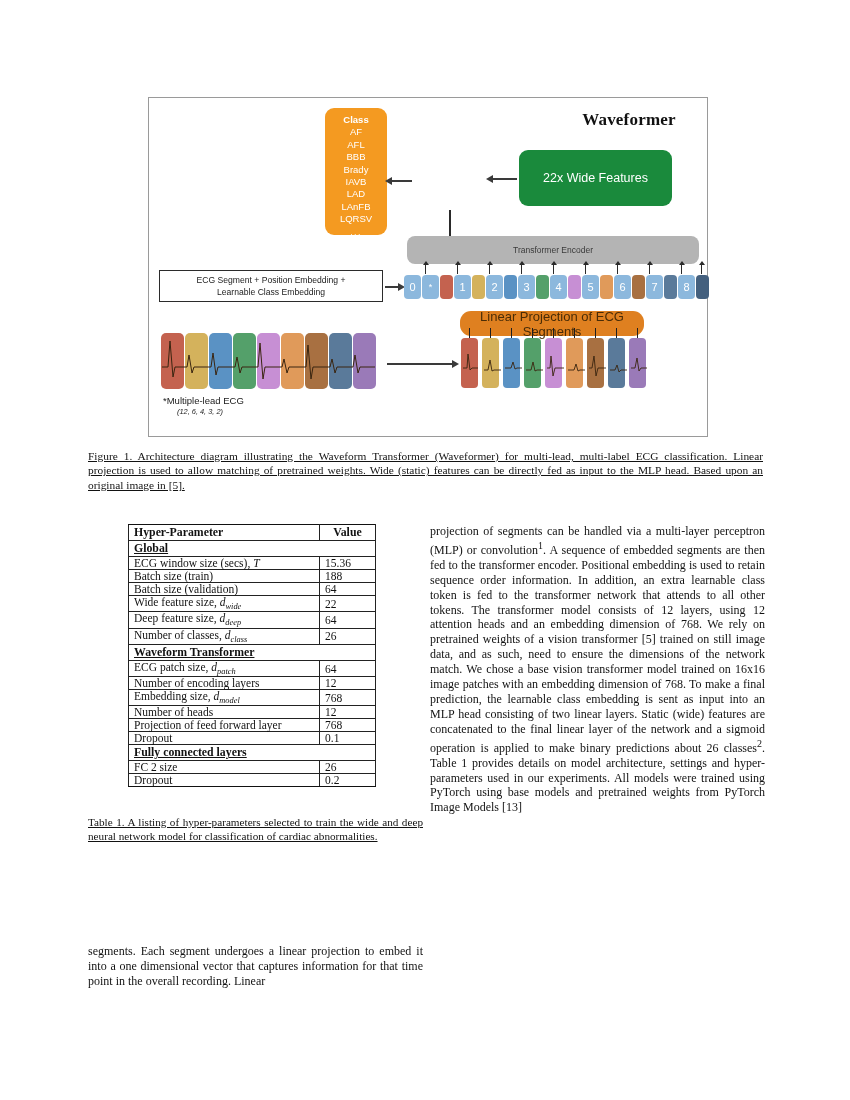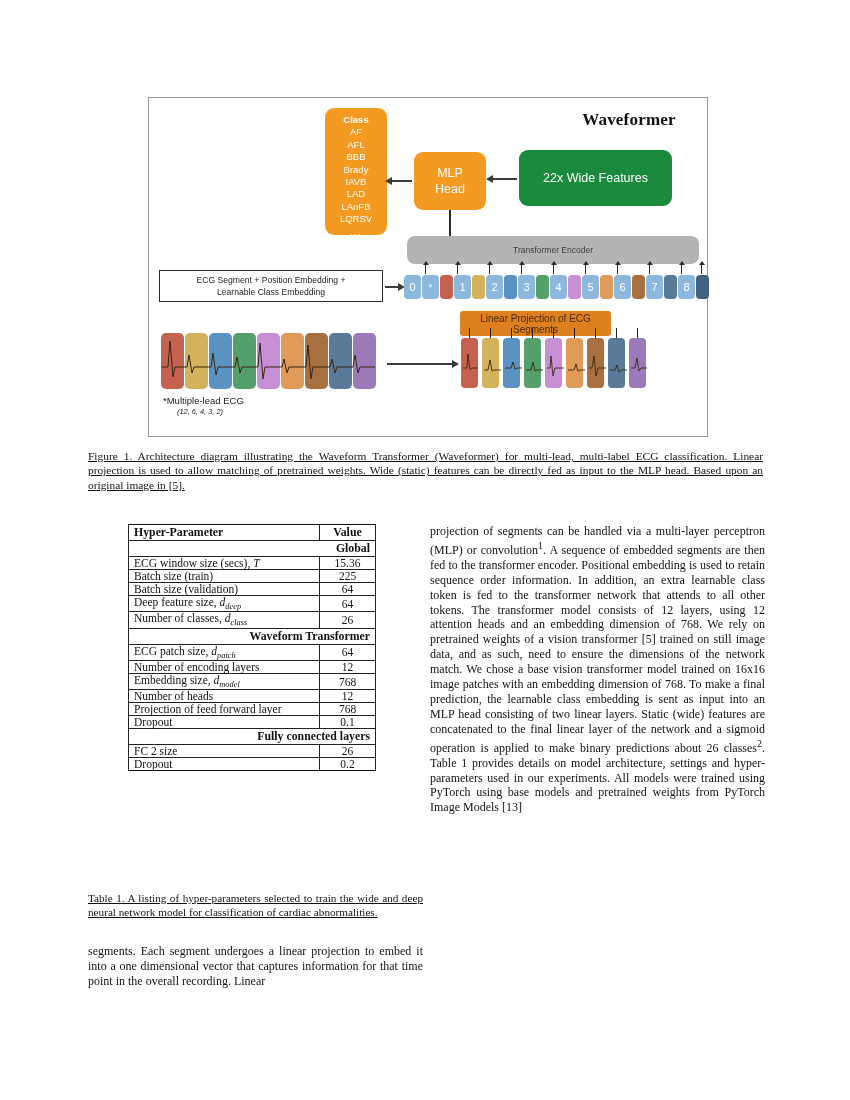--- a/index.html
+++ b/index.html
@@ -68,25 +68,25 @@
   .embed-box {
     position:absolute; left:10px; top:172px; width:224px; height:32px;
     border:1px solid #2b2b2b; background:#fff;
     color:#222; text-align:center;
     font-family:"Liberation Sans", sans-serif;
     font-size:8.6px; line-height:12px;
     display:flex; flex-direction:column; justify-content:center; align-items:center;
   }
 
   .linproj-box {
-    position:absolute; left:311px; top:213px; width:151px; height:25px;
-    background:#df8020; border-radius:3px;
+    position:absolute; left:311px; top:213px; width:184px; height:25px;
+    background:#df8020; border-radius:11px;
     color:#4a2c06; text-align:center;
     font-family:"Liberation Sans", sans-serif;
-    font-size:10px;
+    font-size:13px;
     display:flex; justify-content:center; align-items:center;
   }
 
   .token-row { position:absolute; left:255px; top:177px; height:24px; }
   .tok {
     position:absolute; top:0; width:17px; height:24px;
     border-radius:4px;
     font-family:"Liberation Sans", sans-serif;
     font-size:11px; color:#ffffff;
     display:flex; justify-content:center; align-items:center;
@@ -150,21 +150,21 @@
 
   .col-text {
     position:absolute;
     font-family:"Liberation Serif", serif;
     font-size:12px; line-height:14.9px;
     text-align:justify; color:#121212;
   }
   #right-col { left:430px; top:524px; width:335px; }
   #left-bottom { left:88px; top:944px; width:335px; }
 
-  #table-caption { left:88px; top:892px; width:335px; font-size:11.2px; line-height:13.8px; }
+  #table-caption { left:88px; top:816px; width:335px; font-size:11.2px; line-height:13.8px; }
 
   .footnotes {
     position:absolute; left:430px; top:952px; width:335px;
     font-family:"Liberation Serif", serif;
     font-size:9.1px; line-height:12.6px; color:#161616;
   }
   .footnotes .rule {
     width:120px; height:1px; background:#777; margin-bottom:4px;
   }
   .footnotes sup { font-size:7px; }
@@ -178,24 +178,24 @@
   }
   .tbl td, .tbl th {
     border:1px solid #222;
     padding:0 5px;
     vertical-align:middle;
   }
   .tbl th { font-weight:bold; font-size:11.8px; }
   .tbl .hdr-left { text-align:left; }
   .tbl .hdr-right { text-align:center; width:56px; }
   .tbl .sec {
-    text-align:right; font-weight:bold; font-size:11.8px;
+    text-align:left; font-weight:bold; font-size:11.8px;text-decoration:underline;
   }
   .tbl .pname { text-align:left; }
-  .tbl .pval { text-align:center; width:56px; }
+  .tbl .pval { text-align:left; width:56px; }
   .tbl .thick-top { border-top:1.6px solid #111; }
   .tbl .thick-bottom { border-bottom:1.6px solid #111; }
   sub.mathsub { font-style:italic; font-size:8.4px; }
   i.mathit { font-style:italic; }
 </style>
 </head>
 <body>
 
 <div class="page">
 
@@ -209,24 +209,20 @@
       <div>AFL</div>
       <div>BBB</div>
       <div>Brady</div>
       <div>IAVB</div>
       <div>LAD</div>
       <div>LAnFB</div>
       <div>LQRSV</div>
       <div class="dots">...</div>
     </div>
 
-    <div class="mlp-box">
-      <span>MLP</span>
-      <span>Head</span>
-    </div>
 
     <div class="wide-box">
       <span>22x Wide Features</span>
     </div>
 
     <div class="h-arrow left" style="left:242px; top:82px; width:21px;"></div>
     <div class="h-arrow left" style="left:343px; top:80px; width:25px;"></div>
 
     <div class="v-line" style="left:300px; top:112px; height:27px;"></div>
 
@@ -359,27 +355,31 @@
     <tbody id="table-body">
         <tr>
           <td class="sec thick-top" colspan="2">Global</td>
         </tr>
         <tr>
           <td class="pname thick-top">ECG window size (secs), <i class="mathit">T</i></td>
           <td class="pval thick-top">15.36</td>
         </tr>
         <tr>
           <td class="pname">Batch size (train)</td>
-          <td class="pval">225</td>
+          <td class="pval">188</td>
         </tr>
         <tr>
           <td class="pname">Batch size (validation)</td>
           <td class="pval">64</td>
         </tr>
         <tr>
+          <td class="pname">Wide feature size, <i class="mathit">d</i><sub class="mathsub">wide</sub></td>
+          <td class="pval">22</td>
+        </tr>
+        <tr>
           <td class="pname">Deep feature size, <i class="mathit">d</i><sub class="mathsub">deep</sub></td>
           <td class="pval">64</td>
         </tr>
         <tr>
           <td class="pname">Number of classes, <i class="mathit">d</i><sub class="mathsub">class</sub></td>
           <td class="pval">26</td>
         </tr>
         <tr>
           <td class="sec thick-top" colspan="2">Waveform Transformer</td>
         </tr>

